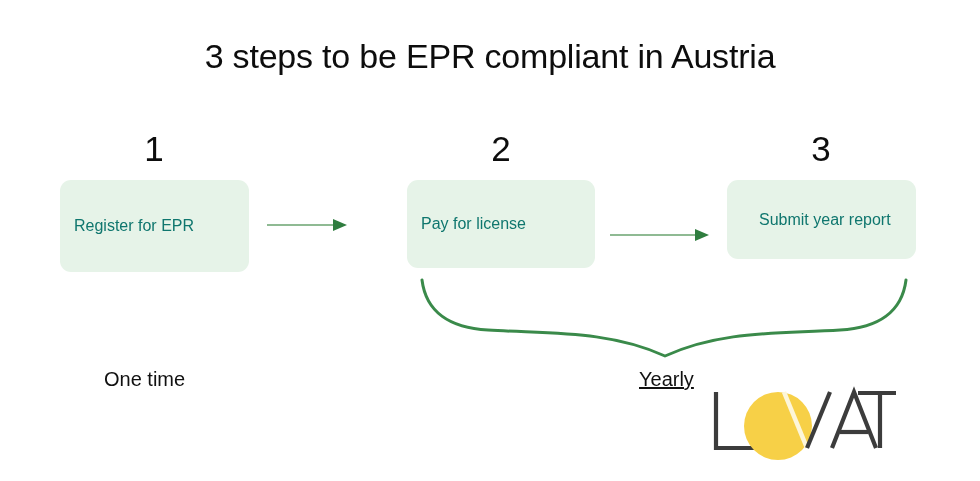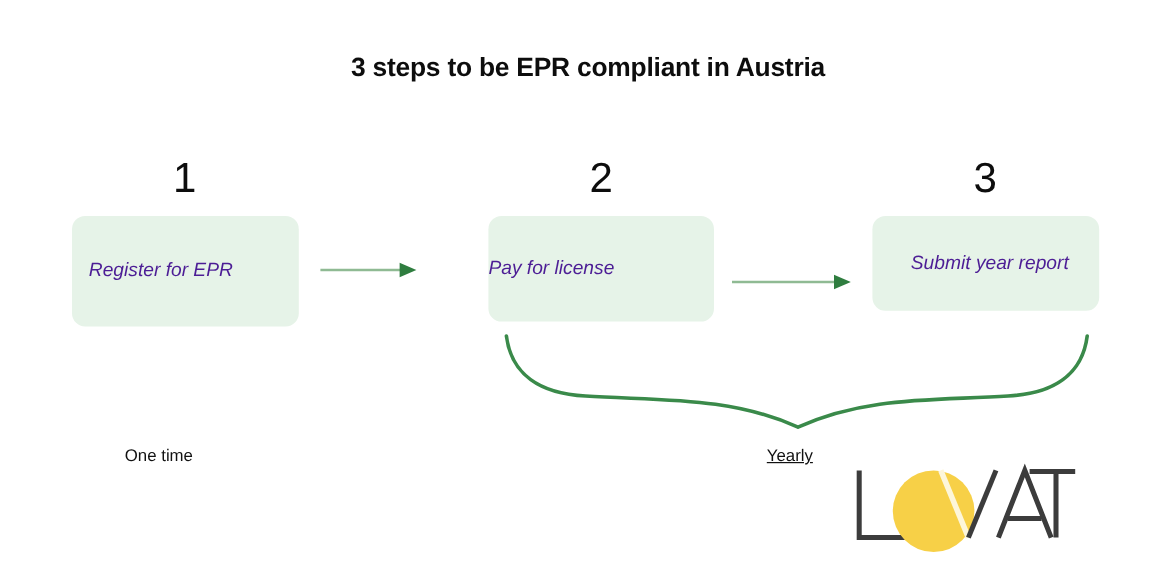--- a/index.html
+++ b/index.html
@@ -23,23 +23,23 @@
     background: #ffffff;
   }
 
   
   .title {
     position: absolute;
     left: 0;
     right: 0;
     top: 36px;
     text-align: center;
-    font-size: 22px;
+    font-size: 34px;
     line-height: 40px;
-    font-weight: 700;
+    font-weight: 400;
     color: #0d0d0d;
     letter-spacing: -0.2px;
     white-space: nowrap;
   }
 
   
   .step-number {
     position: absolute;
     font-size: 35px;
     line-height: 42px;
@@ -57,31 +57,30 @@
     position: absolute;
     background: #e6f3e8;
     border-radius: 11px;
     display: flex;
     align-items: center;
     box-sizing: border-box;
   }
   .step-box .step-label {
     font-size: 16px;
     line-height: 22px;
-    color: #4c1d95;
+    color: #0f766e;
     font-weight: 400;
-    font-style: italic;
   }
   .box1 {
     left: 60px; top: 180px; width: 189px; height: 92px;
     padding-left: 14px; padding-right: 8px;
   }
   .box2 {
     left: 407px; top: 180px; width: 188px; height: 88px;
-    padding-right: 8px;
+    padding-left: 14px; padding-right: 8px;
   }
   .box3 {
     left: 727px; top: 180px; width: 189px; height: 79px;
     padding-left: 32px; padding-right: 14px;
   }
   .box3 .step-label { line-height: 23px; }
 
   
   .arrow {
     position: absolute;
@@ -93,21 +92,21 @@
   .brace {
     position: absolute;
     left: 408px;
     top: 272px;
     pointer-events: none;
   }
 
   
   .caption {
     position: absolute;
-    font-size: 14px;
+    font-size: 20px;
     line-height: 22px;
     color: #111111;
     white-space: nowrap;
   }
   .caption.one-time { left: 104px; top: 368px; }
   .caption.yearly   { left: 639px; top: 368px; text-decoration: underline; }
 
   
   .logo {
     position: absolute;

